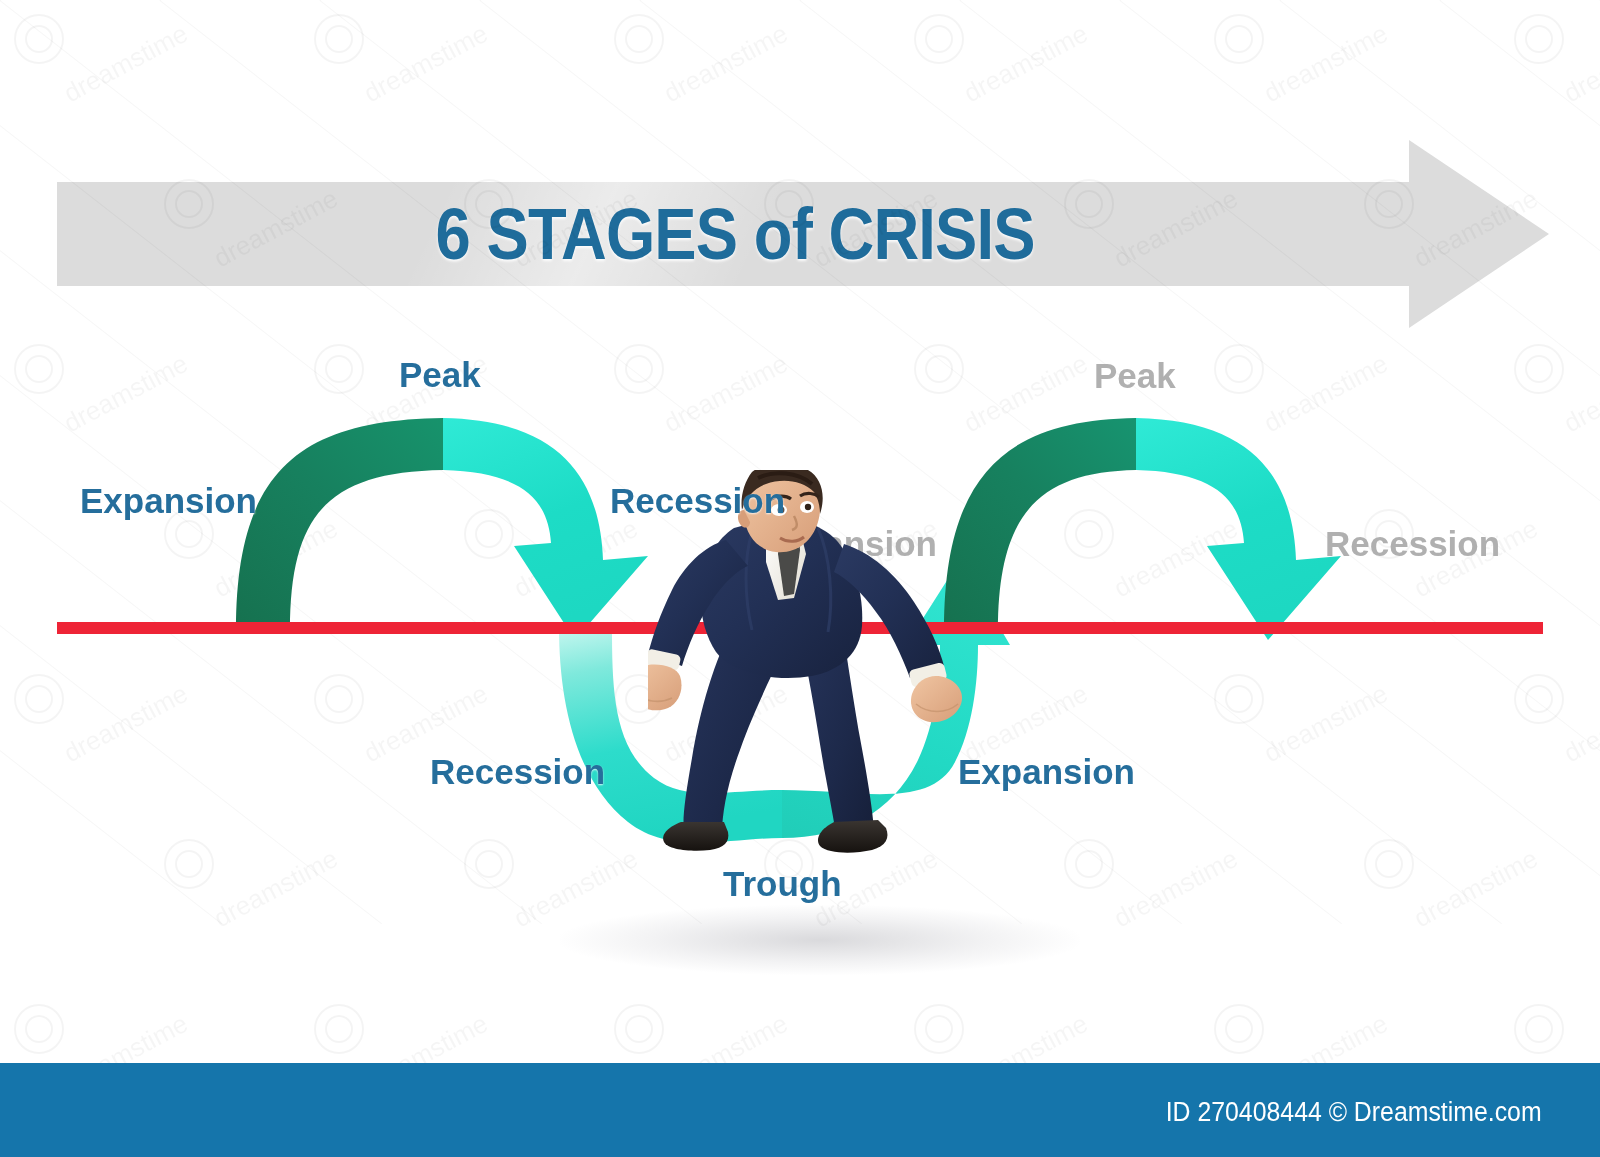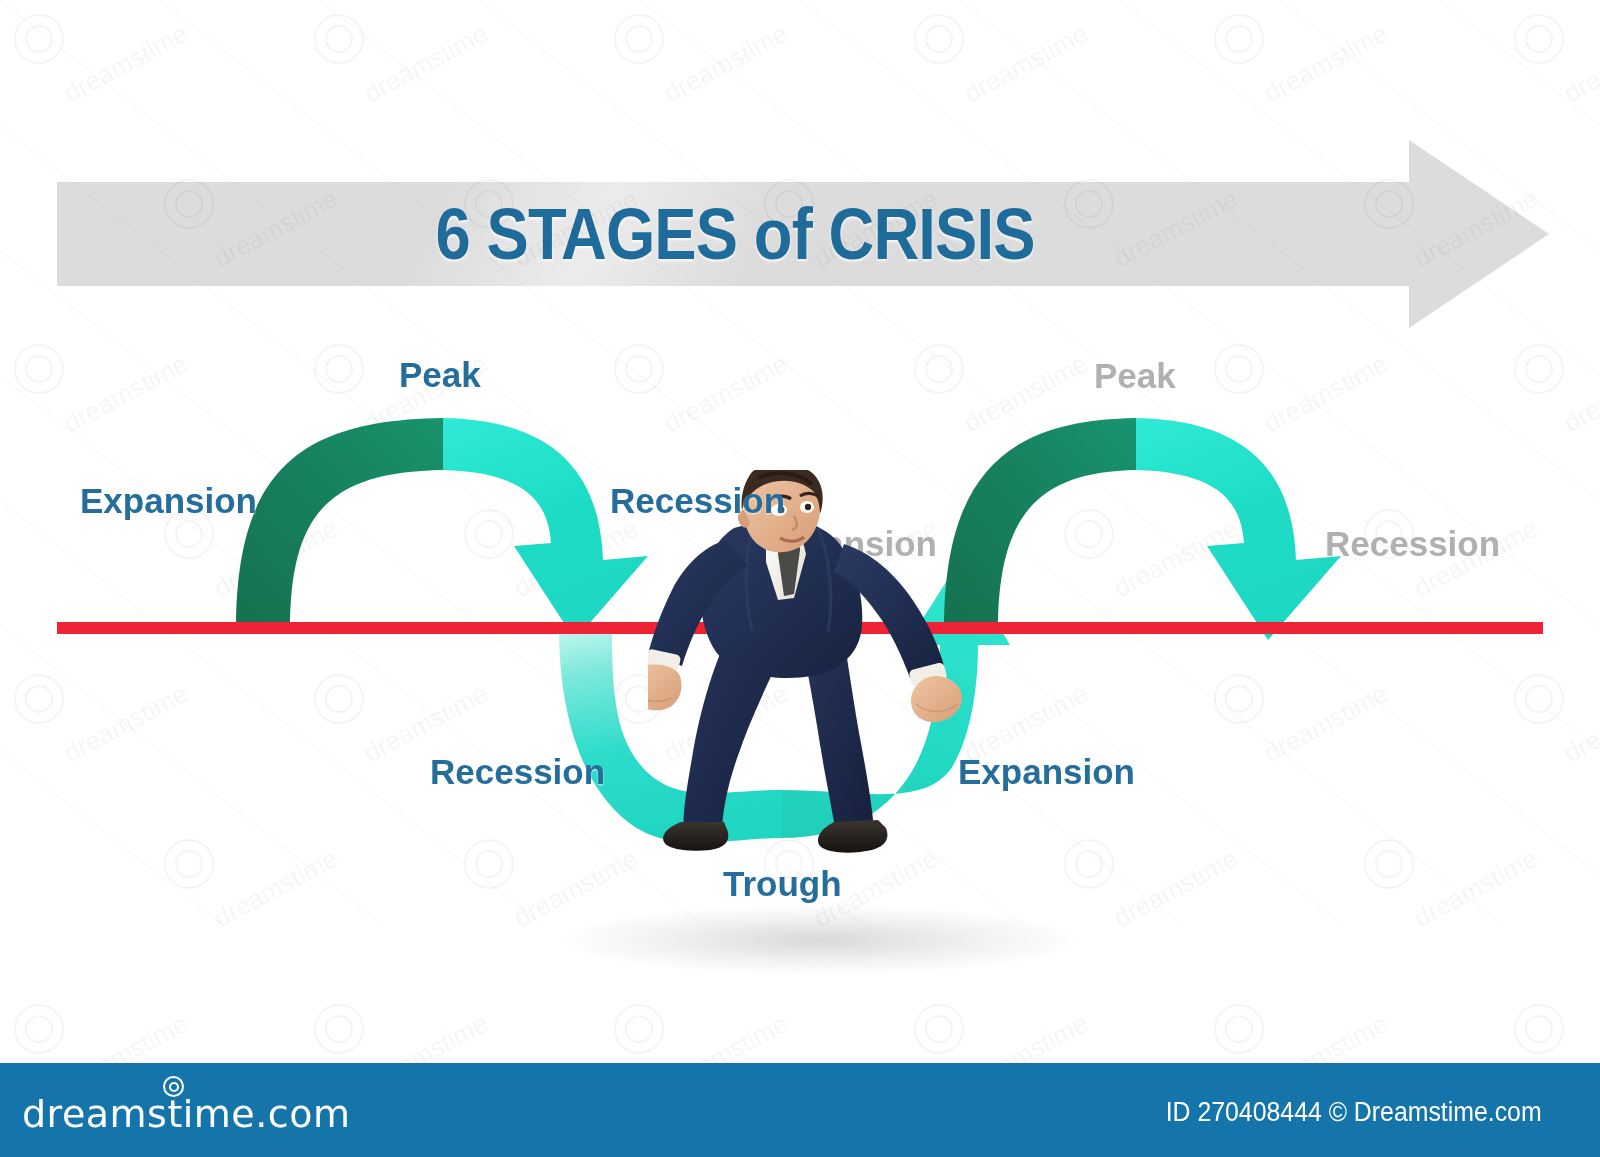--- a/index.html
+++ b/index.html
@@ -442,19 +442,15 @@
   <div class="lbl" id="lbl-peak">Peak</div>
   <div class="lbl" id="lbl-recession">Recession</div>
   <div class="lbl" id="lbl-depression">Recession</div>
   <div class="lbl" id="lbl-trough">Trough</div>
   <div class="lbl" id="lbl-recovery">Expansion</div>
   <div class="lbl ghost" id="lbl-expansion2">Expansion</div>
   <div class="lbl ghost" id="lbl-peak2">Peak</div>
   <div class="lbl ghost" id="lbl-recession2">Recession</div>
 
   <div class="footer"></div>
-  <div class="footer-logo">
-    <span>dreamstime.com</span>
-    <span class="spiral"></span>
-  </div>
   <div class="footer-id">ID 270408444 © Dreamstime.com</div>
 
 </div>
 
 </body></html>

